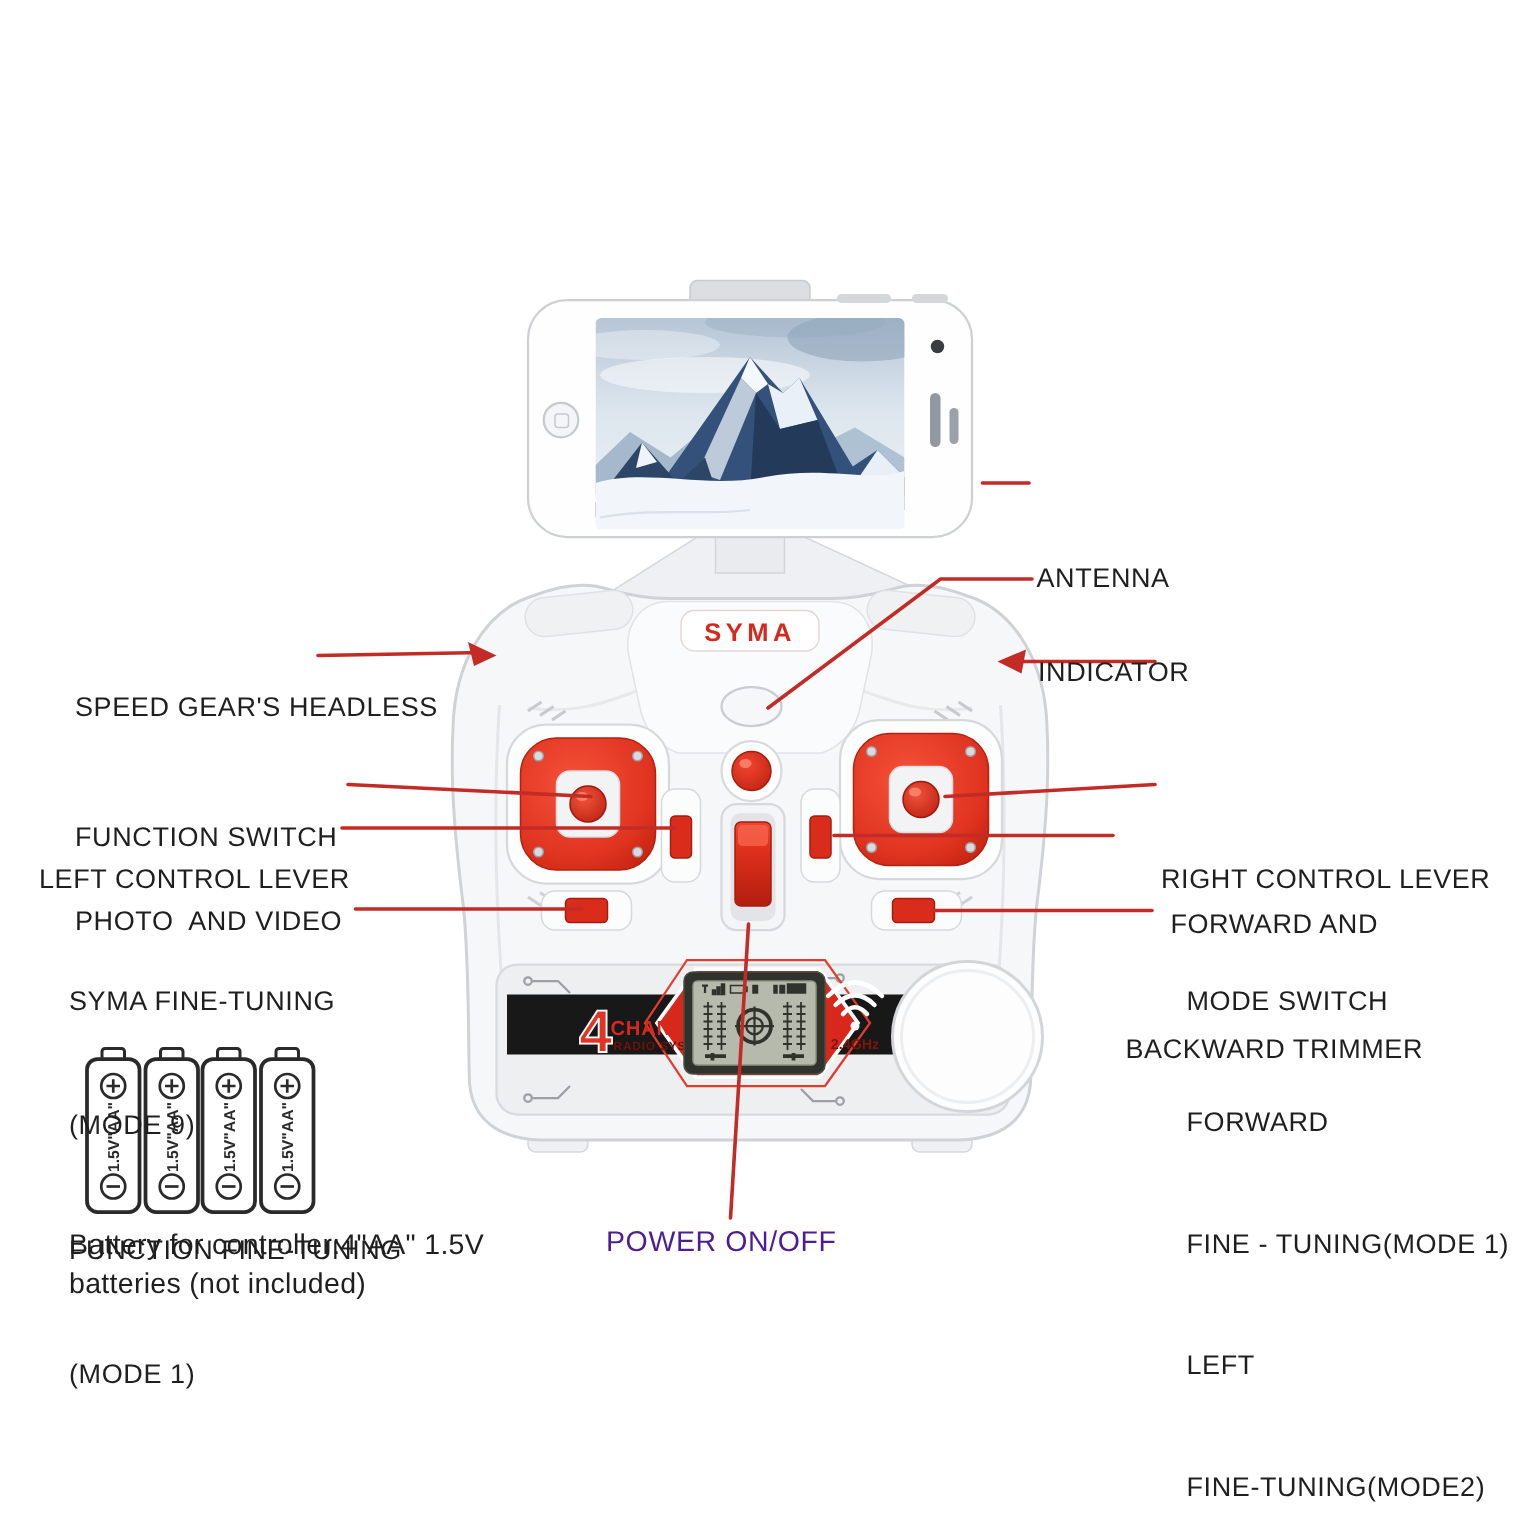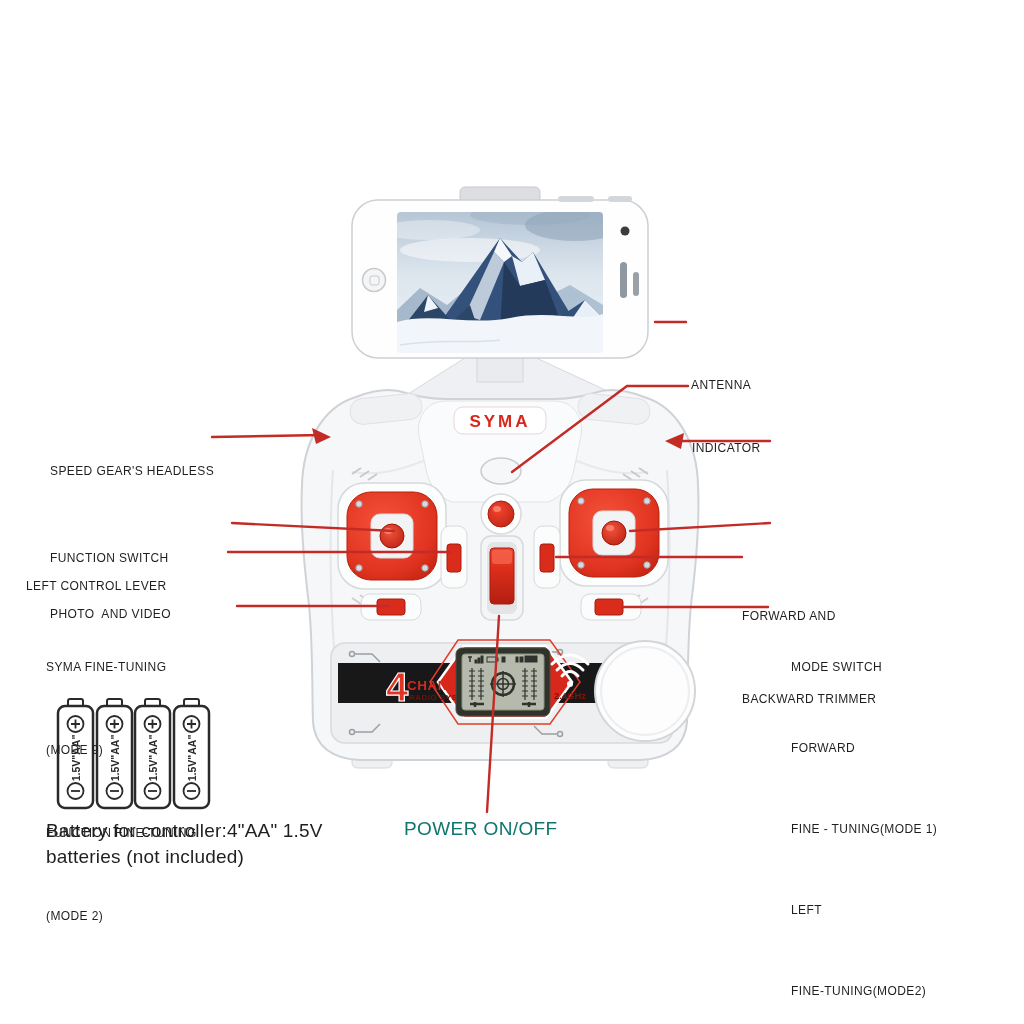--- a/index.html
+++ b/index.html
@@ -1,26 +1,26 @@
 <!DOCTYPE html>
 <html><head>
 <meta charset="utf-8">
 <style>
   html,body{margin:0;padding:0;background:#ffffff;width:1024px;height:1024px;overflow:hidden;}
   #stage{position:relative;width:1024px;height:1024px;background:#ffffff;
          font-family:"Liberation Sans","DejaVu Sans",sans-serif;}
   #art{position:absolute;left:0;top:0;}
-  .lbl{position:absolute;color:#1f1f1f;font-size:12px;letter-spacing:.4px;
+  .lbl{position:absolute;color:#1f1f1f;font-size:18px;letter-spacing:.4px;
        line-height:29px;white-space:pre;}
   .lbl span{display:block;}
   .lbl.small-lh span{line-height:25px;}
   .lbl.mode-lh span{line-height:23px;margin-left:17px;}
-  .lbl.center{text-align:left;}
+  .lbl.center{text-align:center;}
   .note{position:absolute;color:#1f1f1f;font-size:19px;letter-spacing:.2px;line-height:26px;}
-  .power-lbl{position:absolute;color:#0f766e;font-size:19px;letter-spacing:.4px;}
+  .power-lbl{position:absolute;color:#4c1d95;font-size:19px;letter-spacing:.4px;}
 </style>
 </head>
 <body>
 
 <div id="stage">
 
 <svg id="art" width="1024" height="1024" viewBox="0 0 1024 1024">
   <defs>
     <linearGradient id="skyGrad" x1="0" y1="0" x2="0" y2="1">
       <stop offset="0" stop-color="#b6c6d6"></stop>
@@ -310,23 +310,26 @@
 </div>
 
 <div class="lbl" style="left:50px;top:542px">
   <span>PHOTO  AND VIDEO</span>
 </div>
 
 <div class="lbl small-lh" style="left:46px;top:597px">
   <span>SYMA FINE-TUNING</span>
   <span>(MODE 9)</span>
   <span>FUNCTION FINE-TUNING</span>
-  <span>(MODE 2)</span>
-</div>
-
+  <span>(MODE 1)</span>
+</div>
+
+<div class="lbl" style="left:774px;top:514px">
+  <span>RIGHT CONTROL LEVER</span>
+</div>
 
 <div class="lbl small-lh center" style="left:742px;top:546px;width:215px">
   <span>FORWARD AND</span>
   <span>BACKWARD TRIMMER</span>
 </div>
 
 <div class="lbl mode-lh" style="left:774px;top:598px">
   <span>MODE SWITCH</span>
   <span>FORWARD</span>
   <span>FINE - TUNING(MODE 1)</span>

